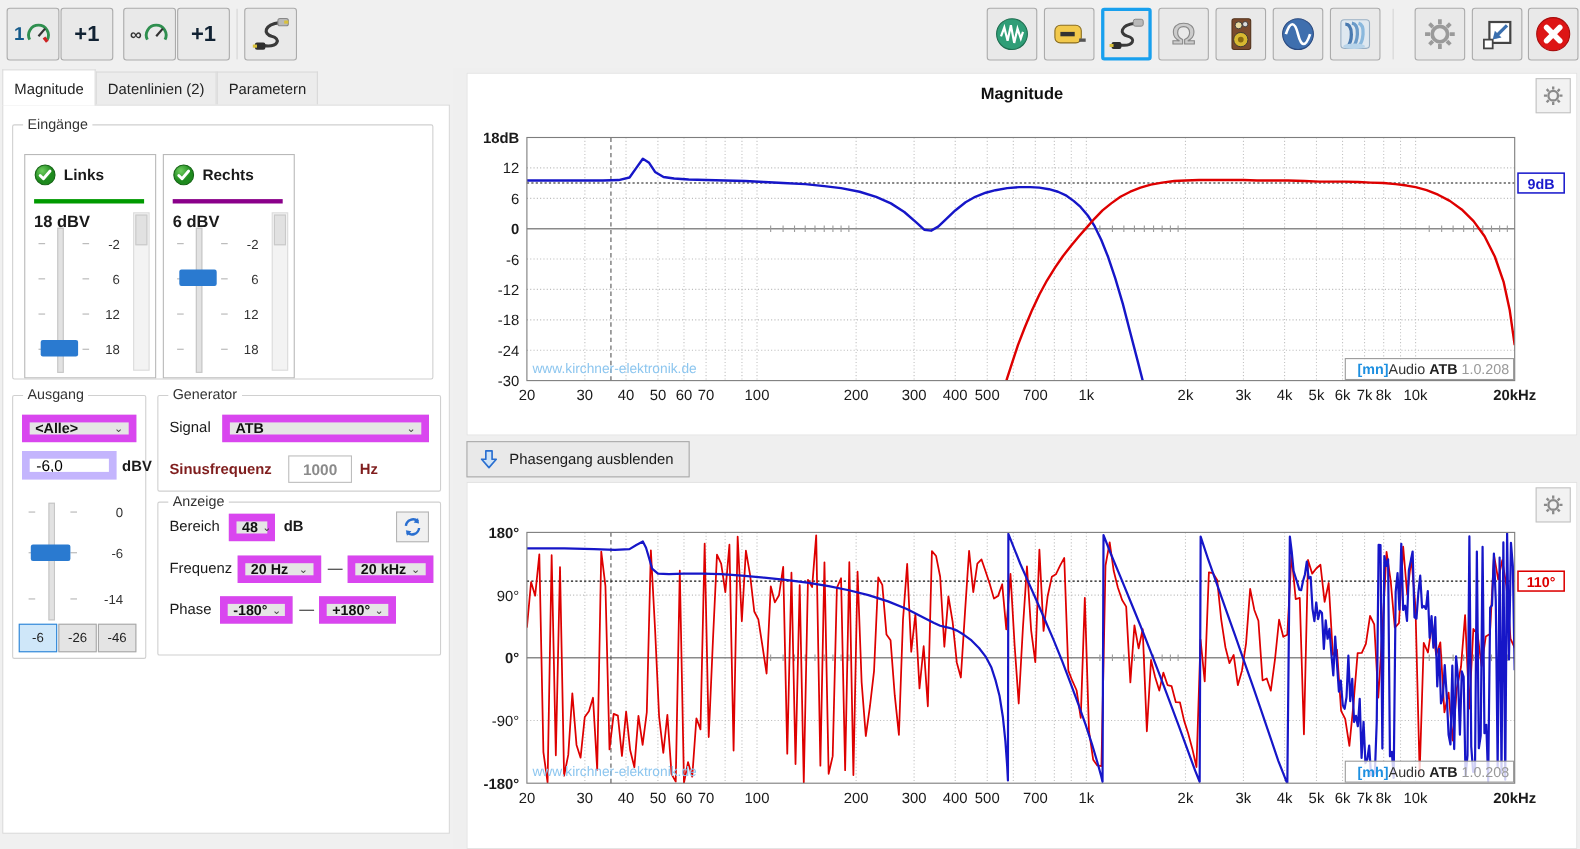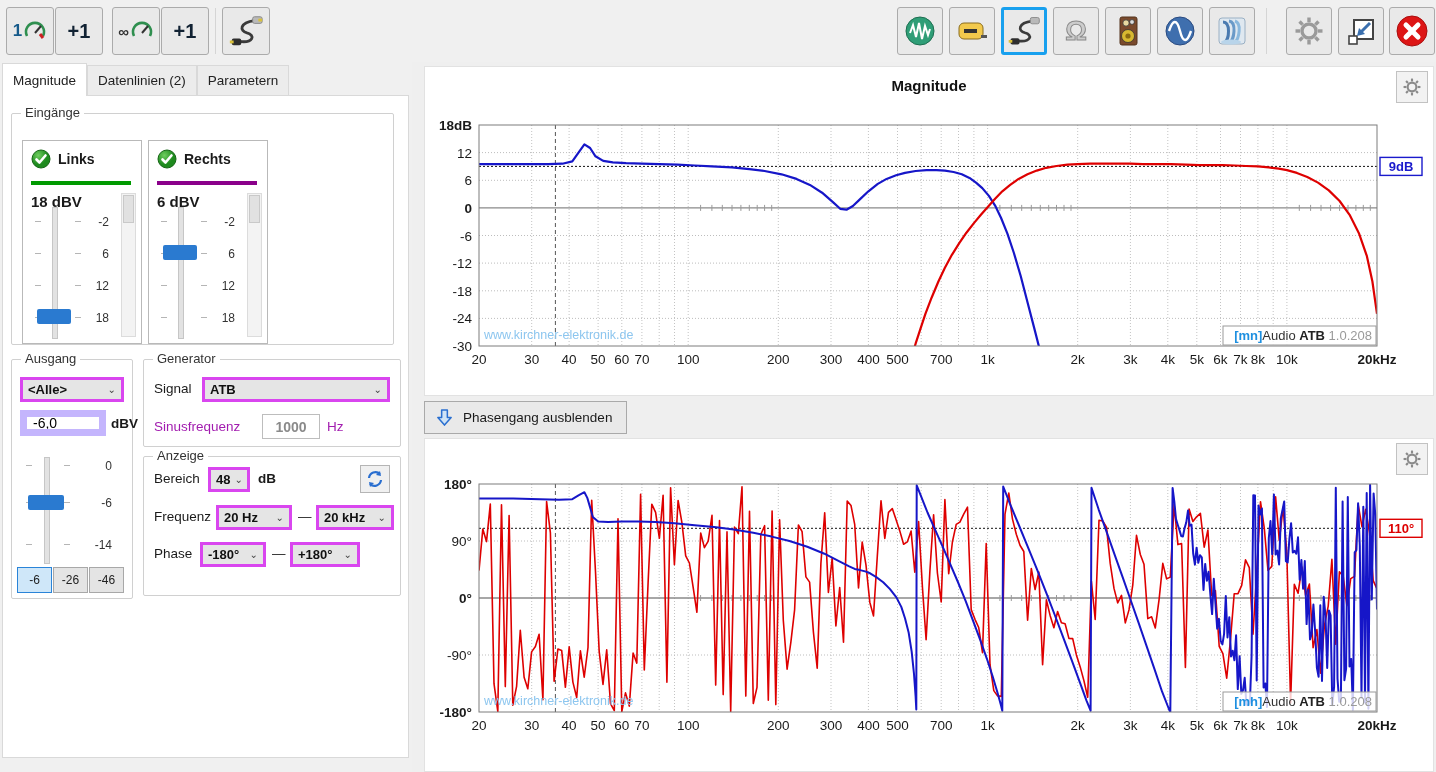--- a/index.html
+++ b/index.html
@@ -29,29 +29,29 @@
   .chead{position:absolute;left:8px;top:8px;display:flex;align-items:center;gap:7px;font-weight:bold;font-size:14px;}
   .uline{position:absolute;left:8px;top:40px;width:100px;height:4px;}
   .cval{position:absolute;left:8px;top:52px;font-weight:bold;font-size:15px;}
   .scrollstrip{position:absolute;right:5px;top:52px;width:13px;height:142px;background:#f3f3f3;border:1px solid #dcdcdc;}
   .scrollthumb{position:absolute;left:1px;top:1px;width:9px;height:26px;background:#e1e1e1;border:1px solid #c9c9c9;}
   .groove{position:absolute;width:4px;background:#e2e2e2;border:1px solid #c6c6c6;}
   .handle{position:absolute;background:#2a7ad0;border-radius:2px;}
   .tickdash{position:absolute;width:6px;height:1px;background:#b5b5b5;}
   .ticklab{position:absolute;font-size:12px;color:#333;width:24px;text-align:right;}
   
-  .combo{background:#e5e5e5;border:3px solid #d946ef;display:flex;justify-content:space-between;
+  .combo{background:#e5e5e5;border:7px solid #d946ef;display:flex;justify-content:space-between;
     align-items:center;padding:0 5px;font-weight:bold;font-size:13px;box-sizing:border-box;position:absolute;color:#111;}
   .combo .chev{font-weight:normal;font-size:10px;color:#444;margin-left:4px;}
   .vinput{position:absolute;border:7px solid #c4b5fd;background:#fff;font-weight:normal;font-size:14px;
     text-align:left;padding:0 6px;box-sizing:border-box;font-family:"Liberation Sans",sans-serif;}
   .vinput.dis{border:1px solid #bdbdbd;color:#8a8a8a;text-align:center;}
   .lbl{position:absolute;font-size:13.5px;color:#1a1a1a;white-space:nowrap;}
   .lbl.b{font-weight:bold;}
-  .lbl.dis{color:#a21caf;}
+  .lbl.dis{color:#7f1d1d;font-weight:bold;}
   .preset{position:absolute;width:33px;height:24px;background:#e4e4e4;border:1px solid #a8a8a8;
     font-size:12px;display:flex;align-items:center;justify-content:center;color:#222;}
   .preset.active{background:#cfe7f9;border:1px solid #2a84d8;}
   .iconbtn{position:absolute;background:#f0f0f0;border:1px solid #b5b5b5;display:flex;
     align-items:center;justify-content:center;box-sizing:border-box;}
   
   .chart-panel{position:absolute;left:424px;width:1008px;background:#fff;border:1px solid #e2e2e2;}
   .chart-title{position:absolute;top:10px;left:0;width:100%;text-align:center;
     font-size:15px;font-weight:bold;color:#111;}
   .gearbtn{position:absolute;right:5px;top:4px;width:30px;height:30px;background:#f2f2f2;

